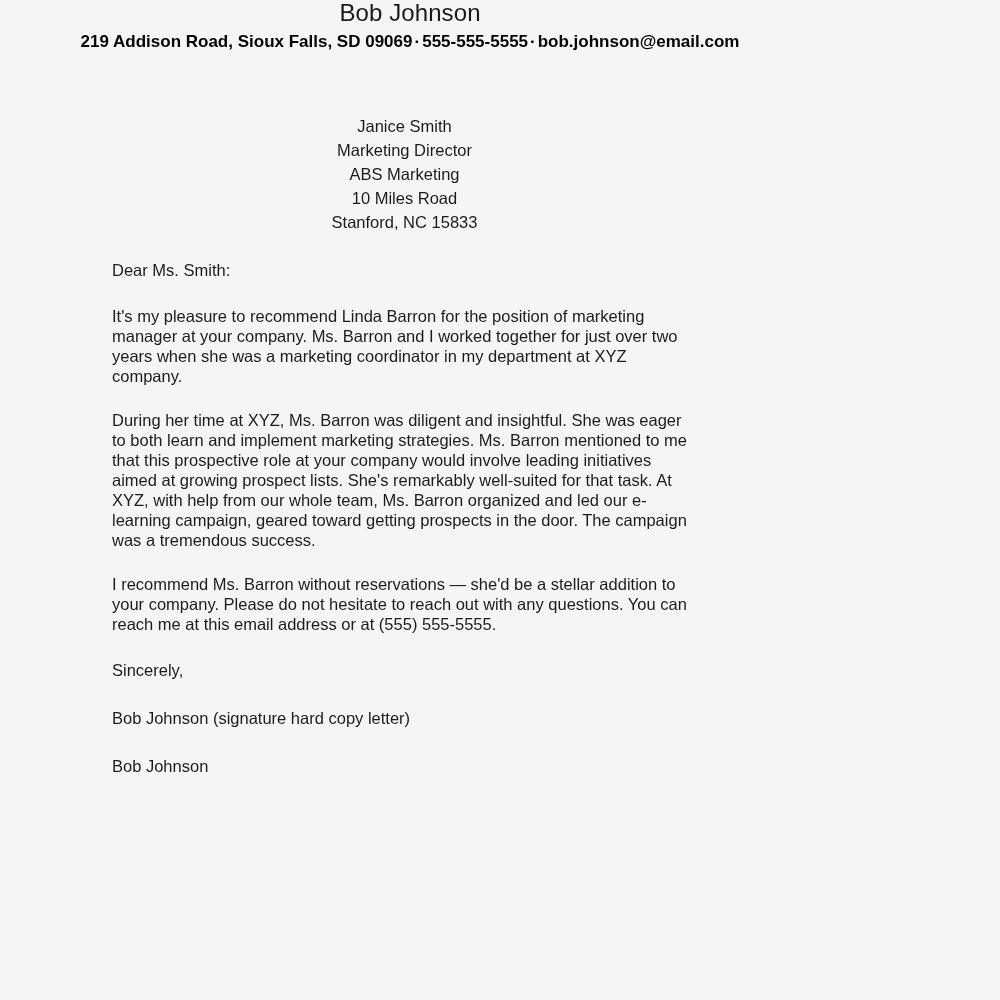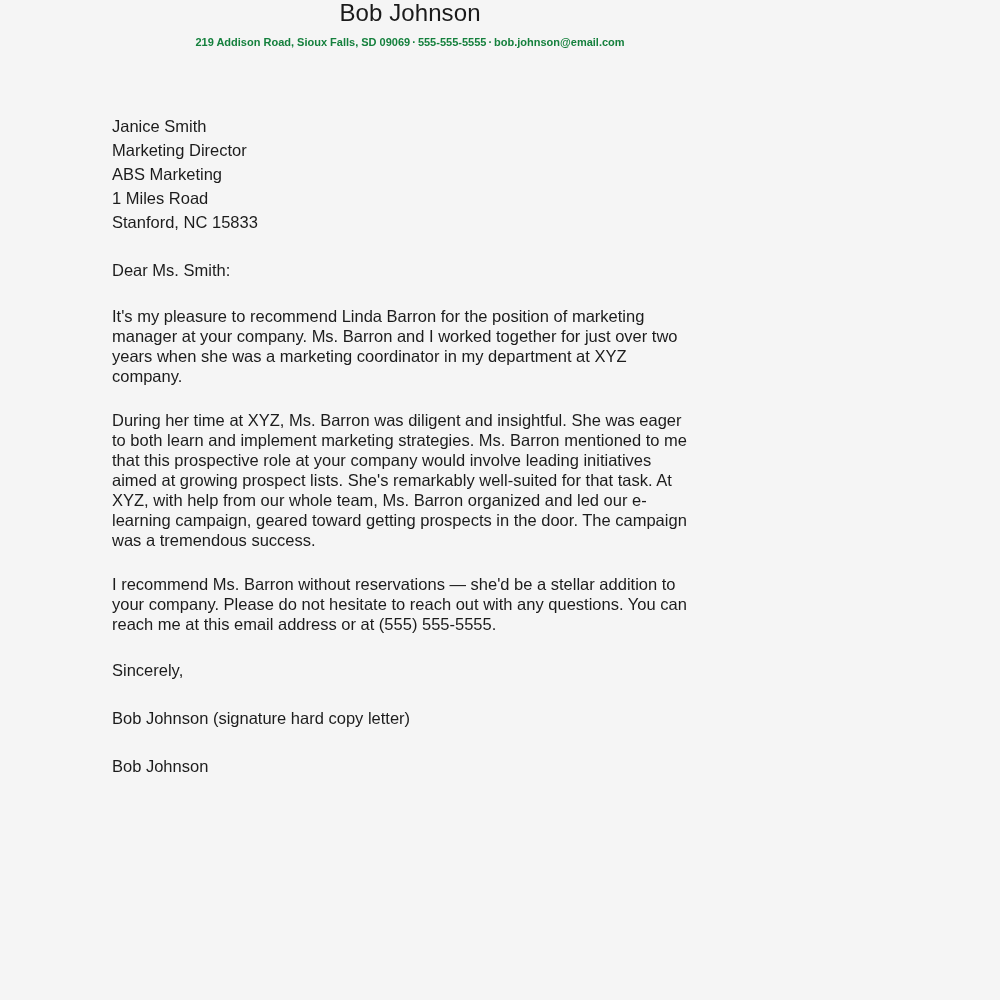--- a/index.html
+++ b/index.html
@@ -30,26 +30,26 @@
   .sender-name {
     font-size: 24px;
     font-weight: 400;
     line-height: 26px;
     letter-spacing: 0.1px;
     margin: 0;
     padding-top: 0px;
     color: #1a1a1a;
   }
   .sender-contact {
-    font-size: 11px;
+    font-size: 17px;
     font-weight: 600;
     line-height: 20px;
     margin: 0;
     padding-top: 6px;
-    color: #15803d;
+    color: #000000;
   }
   .sender-contact .sep {
     padding: 0 2px;
   }
 
   
   .letter-body {
     margin-left: 112px;
     margin-right: 123px;
     padding-top: 62px;
@@ -60,20 +60,21 @@
   .block {
     margin: 0;
   }
   .block + .block {
     margin-top: 24px;
   }
 
   .address-block .addr-line {
     display: block;
     line-height: 24px;
+    text-align: center;
   }
 
   .para {
     text-align: left;
     line-height: 20px;
   }
 </style>
 </head>
 <body>
 
@@ -86,21 +87,21 @@
     </div>
   </header>
 
   <main class="letter-body">
 
 
     <div class="block address-block">
       <span class="addr-line">Janice Smith</span>
       <span class="addr-line">Marketing Director</span>
       <span class="addr-line">ABS Marketing</span>
-      <span class="addr-line">1 Miles Road</span>
+      <span class="addr-line">10 Miles Road</span>
       <span class="addr-line">Stanford, NC 15833</span>
     </div>
 
     <div class="block">Dear Ms. Smith:</div>
 
     <p class="block para">It's my pleasure to recommend Linda Barron for the position of marketing manager at your company. Ms. Barron and I worked together for just over two years when she was a marketing coordinator in my department at XYZ company.</p>
     <p class="block para">During her time at XYZ, Ms. Barron was diligent and insightful. She was eager to both learn and implement marketing strategies. Ms. Barron mentioned to me that this prospective role at your company would involve leading initiatives aimed at growing prospect lists. She's remarkably well-suited for that task. At XYZ, with help from our whole team, Ms. Barron organized and led our e-learning campaign, geared toward getting prospects in the door. The campaign was a tremendous success.</p>
     <p class="block para">I recommend Ms. Barron without reservations — she'd be a stellar addition to your company. Please do not hesitate to reach out with any questions. You can reach me at this email address or at (555) 555-5555.</p>
 
     <div class="block">Sincerely,</div>

